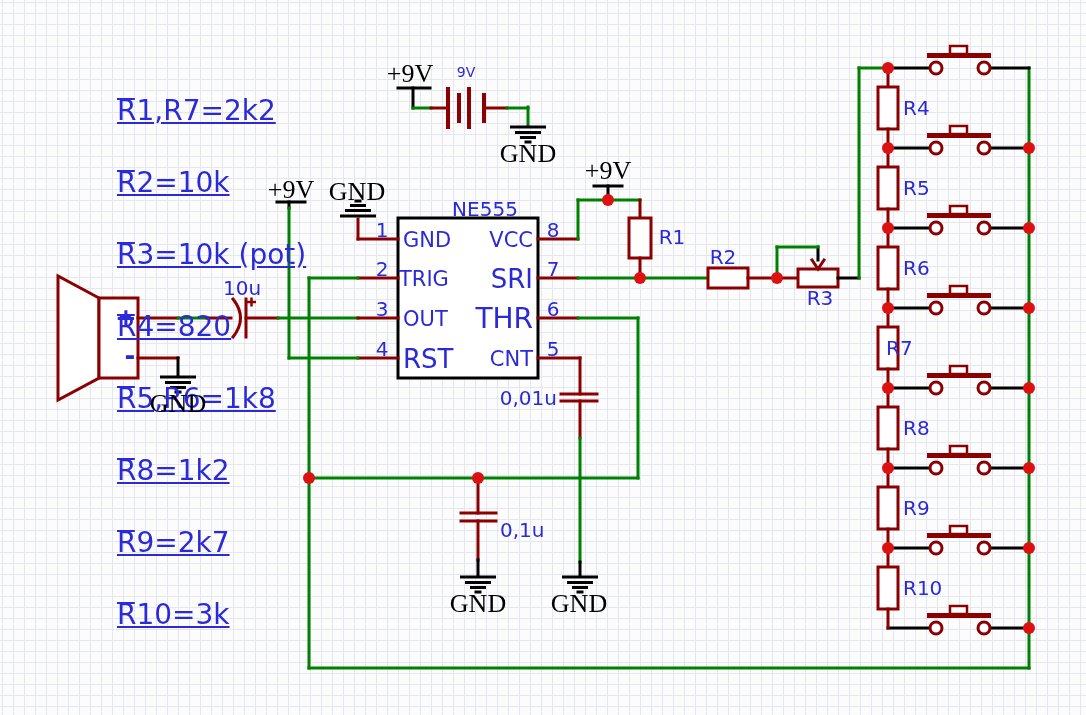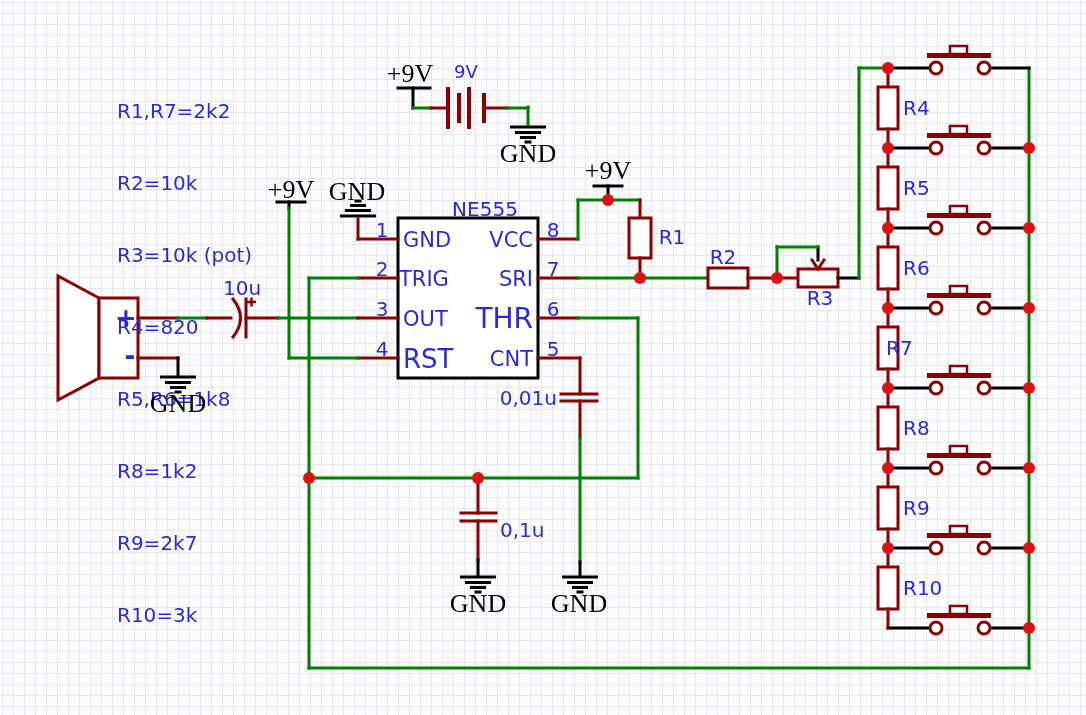--- a/index.html
+++ b/index.html
@@ -23,23 +23,23 @@
   .wk{stroke:var(--black);stroke-width:3;fill:none;stroke-linecap:square;}
   .comp{stroke:var(--dred);stroke-width:3;fill:#fff;}
   .compf{fill:var(--dred);stroke:none;}
   .icbox{stroke:var(--black);stroke-width:3;fill:#fff;}
   .gndl{stroke:var(--black);stroke-width:3;}
   .dot{fill:var(--red);stroke:none;}
   .lbl{position:absolute;color:var(--blue);font-size:20px;white-space:pre;transform:translate(-50%,-50%);line-height:1;}
   .lbl.la{transform:translate(0,-50%);text-align:right;}          
   .lbl.ra{transform:translate(-100%,-50%);}      
   .serif{font-family:"Liberation Serif","DejaVu Serif",serif;color:var(--black);font-size:26px;}
-  .big{font-size:18px;text-align:right;}
+  .big{font-size:14px;text-align:right;}
   .sp{font-size:26px;font-weight:bold;}
-  .notes{position:absolute;left:117px;top:51px;color:var(--blue);font-size:20px;line-height:24px;white-space:pre;}
+  .notes{position:absolute;left:117px;top:51px;color:var(--blue);font-size:28px;line-height:24px;white-space:pre;text-decoration:underline;}
 </style>
 </head>
 <body>
 
 <div class="canvas">
 
 <svg id="wiring" width="1086" height="715">
 
   <g>
     <line class="wk" x1="398" y1="88" x2="430" y2="88"></line>
@@ -332,21 +332,21 @@
 <div class="lbl" style="left:553px;top:230px">8</div>
 <div class="lbl" style="left:553px;top:269px">7</div>
 <div class="lbl" style="left:553px;top:309px">6</div>
 <div class="lbl" style="left:553px;top:349px">5</div>
 
 <div class="lbl la" style="left:403px;top:240px;font-size:21px">GND</div>
 <div class="lbl la" style="left:399px;top:279px;font-size:21px">TRIG</div>
 <div class="lbl la" style="left:403px;top:319px;font-size:21px">OUT</div>
 <div class="lbl la" style="left:403px;top:359px;font-size:26px">RST</div>
 <div class="lbl ra" style="left:533px;top:240px;font-size:21px">VCC</div>
-<div class="lbl ra" style="left:533px;top:279px;font-size:21px">SRI</div>
+<div class="lbl ra" style="left:533px;top:279px;font-size:26px">SRI</div>
 <div class="lbl ra" style="left:533px;top:319px;font-size:28px">THR</div>
 <div class="lbl ra" style="left:533px;top:359px;font-size:21px">CNT</div>
 
 <div class="lbl" style="left:672px;top:237px">R1</div>
 <div class="lbl" style="left:723px;top:257px">R2</div>
 <div class="lbl" style="left:820px;top:298px">R3</div>
 <div class="lbl la" style="left:903px;top:108px">R4</div>
 <div class="lbl la" style="left:903px;top:188px">R5</div>
 <div class="lbl la" style="left:903px;top:268px">R6</div>
 <div class="lbl la" style="left:886px;top:348px">R7</div>

